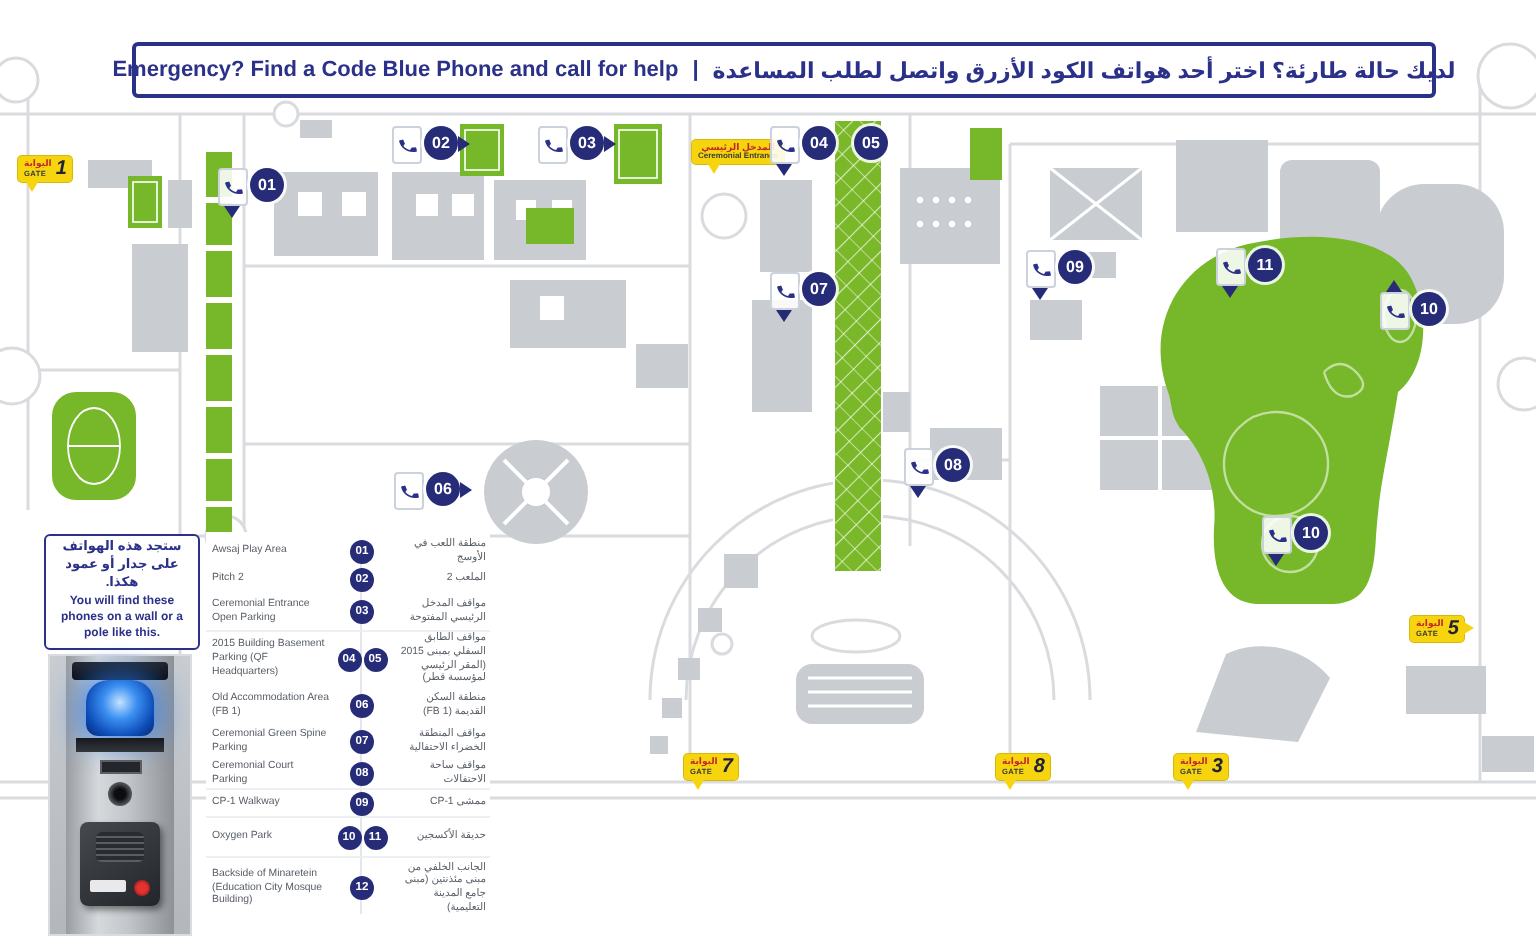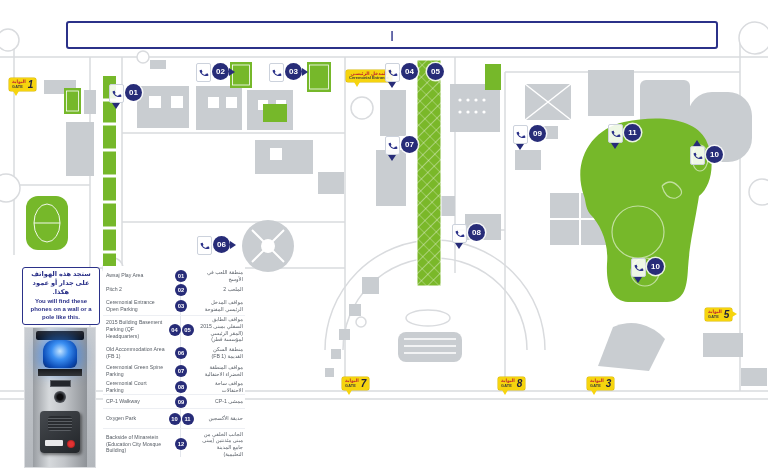--- a/index.html
+++ b/index.html
@@ -221,21 +221,23 @@
       <g stroke="#ffffff" stroke-width="1.2" fill="none" opacity="0.55">
         <ellipse cx="700" cy="158" rx="8" ry="13"></ellipse>
         <path d="M662,186 q8,-8 16,0 q8,8 -2,12 q-10,2 -14,-12"></path>
         <circle cx="638" cy="232" r="26"></circle>
         <circle cx="645" cy="272" r="14"></circle>
       </g>
     </g>
   </svg>
 
   <div class="header">
+    <span class="en">Emergency? Find a Code Blue Phone and call for help</span>
     <span>|</span>
+    <span class="ar">لديك حالة طارئة؟ اختر أحد هواتف الكود الأزرق واتصل لطلب المساعدة</span>
   </div>
 
   <div class="entr">
     <span class="ear">المدخل الرئيسي</span>
     <span class="een">Ceremonial Entrance</span>
     <span class="eptr"></span>
   </div>
 
   <div id="gates-layer">
       <div class="gate" style="left: 9px; top: 78px;">

